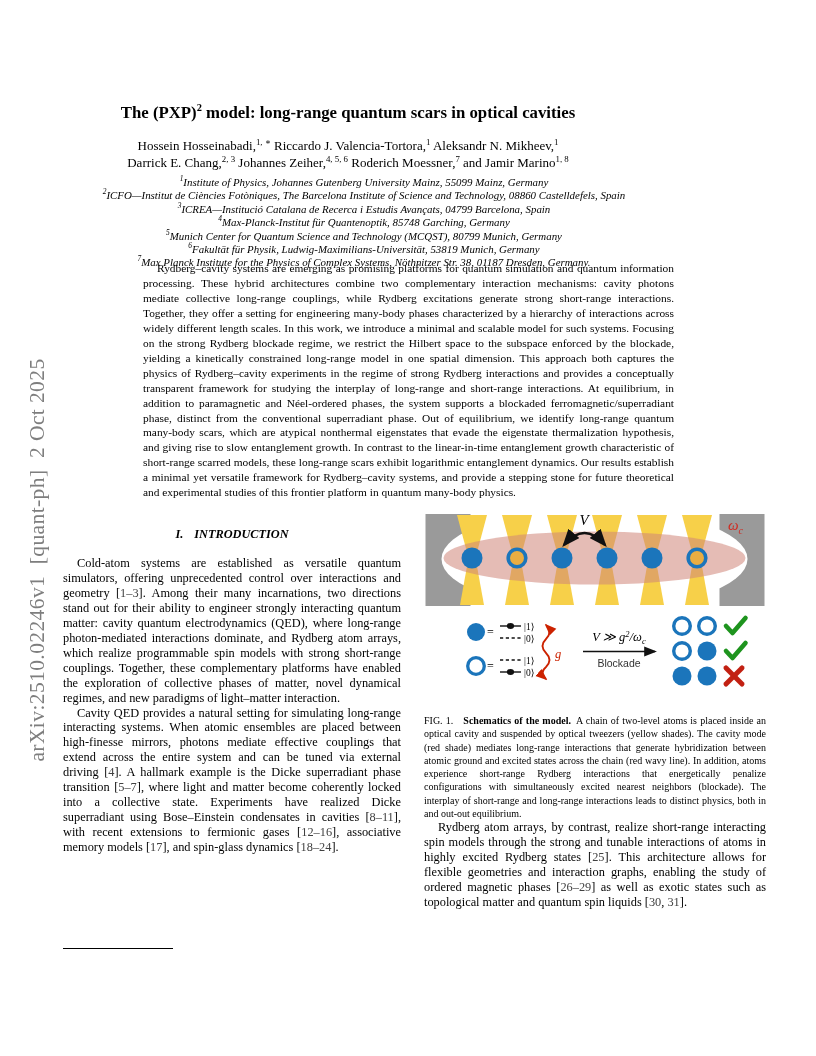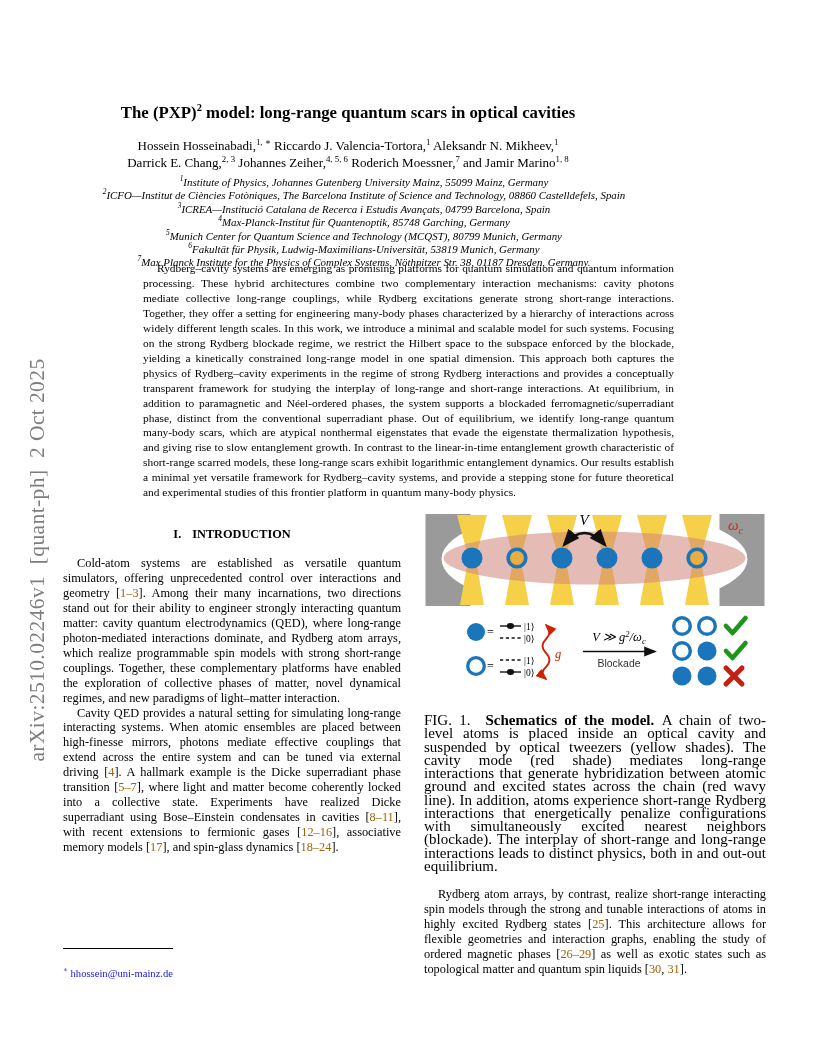--- a/index.html
+++ b/index.html
@@ -10,29 +10,29 @@
   .header{position:absolute;top:63px;left:0;width:696px;text-align:center;margin-top:40px;}
   .title{font-size:16.8px;font-weight:bold;}
   .title sup{font-size:62%;}
   .authors{margin-top:15px;font-size:13px;line-height:16.5px;}
   .affils{margin-top:5px;font-style:italic;font-size:10.9px;line-height:13.4px;padding-left:32px;}
   sup{font-size:68%;line-height:0;}
   .abstract{position:absolute;top:261px;left:143px;width:531px;font-size:11.4px;
             line-height:14.95px;text-align:justify;text-indent:14px;}
   .col-left{position:absolute;top:521px;left:63px;width:338px;}
   .col-right{position:absolute;top:512px;left:424px;width:342px;}
-  .section-heading{text-align:center;font-weight:bold;font-size:12.3px;margin:6px 0 14px 0;}
+  .section-heading{text-align:center;font-weight:bold;font-size:12.3px;margin:6px 0 14px 0;font-style:italic;}
   .section-heading .sec-num{margin-right:11px;}
   .body-par{font-size:12.35px;line-height:14.95px;text-align:justify;text-indent:14px;margin:0;}
-  .cite{color:#a16207;}
+  .cite{color:#404040;}
   .footnote{position:absolute;top:948px;left:63px;width:338px;font-size:10.6px;}
   .footnote-rule{width:110px;border-top:1.2px solid #000;margin-bottom:19px;}
   .link{color:#1717dd;}
-  .fig-caption{margin-top:10px;font-size:15px;line-height:13.25px;text-align:justify;}
-  .after-fig{margin-top:14px;}
+  .fig-caption{margin-top:10px;font-size:10px;line-height:13.25px;text-align:justify;}
+  .after-fig{}
   .fig-svg{display:block;}
   .fig-svg text{font-family:"Liberation Serif","DejaVu Serif",serif;}
   .fig-svg .m{font-style:italic;}
   .fig-svg .sans{font-family:"Liberation Sans","DejaVu Sans",sans-serif;font-style:normal;}
 </style>
 </head>
 <body>
 
 <div class="page">
 
@@ -145,16 +145,15 @@
             <line x1="318" y1="156" x2="302" y2="172" stroke="#c22012" stroke-width="5" stroke-linecap="round"></line>
           </g>
       </g>
     </svg>
     <div class="fig-caption">FIG. 1.  <b>Schematics of the model.</b> A chain of two-level atoms is placed inside an optical cavity and suspended by optical tweezers (yellow shades). The cavity mode (red shade) mediates long-range interactions that generate hybridization between atomic ground and excited states across the chain (red wavy line). In addition, atoms experience short-range Rydberg interactions that energetically penalize configurations with simultaneously excited nearest neighbors (blockade). The interplay of short-range and long-range interactions leads to distinct physics, both in and out-out equilibrium.</div>
     <p class="body-par after-fig">Rydberg atom arrays, by contrast, realize short-range interacting spin models through the strong and tunable interactions of atoms in highly excited Rydberg states [<span class="cite">25</span>]. This architecture allows for flexible geometries and interaction graphs, enabling the study of ordered magnetic phases [<span class="cite">26–29</span>] as well as exotic states such as topological matter and quantum spin liquids [<span class="cite">30</span>, <span class="cite">31</span>].</p>
   </div>
 
   <div class="footnote">
     <div class="footnote-rule"></div>
-    <div><sup class="link">∗</sup> <span class="link">hhossein@uni-mainz.de</span></div>
   </div>
 
 </div>
 
 </body></html>

